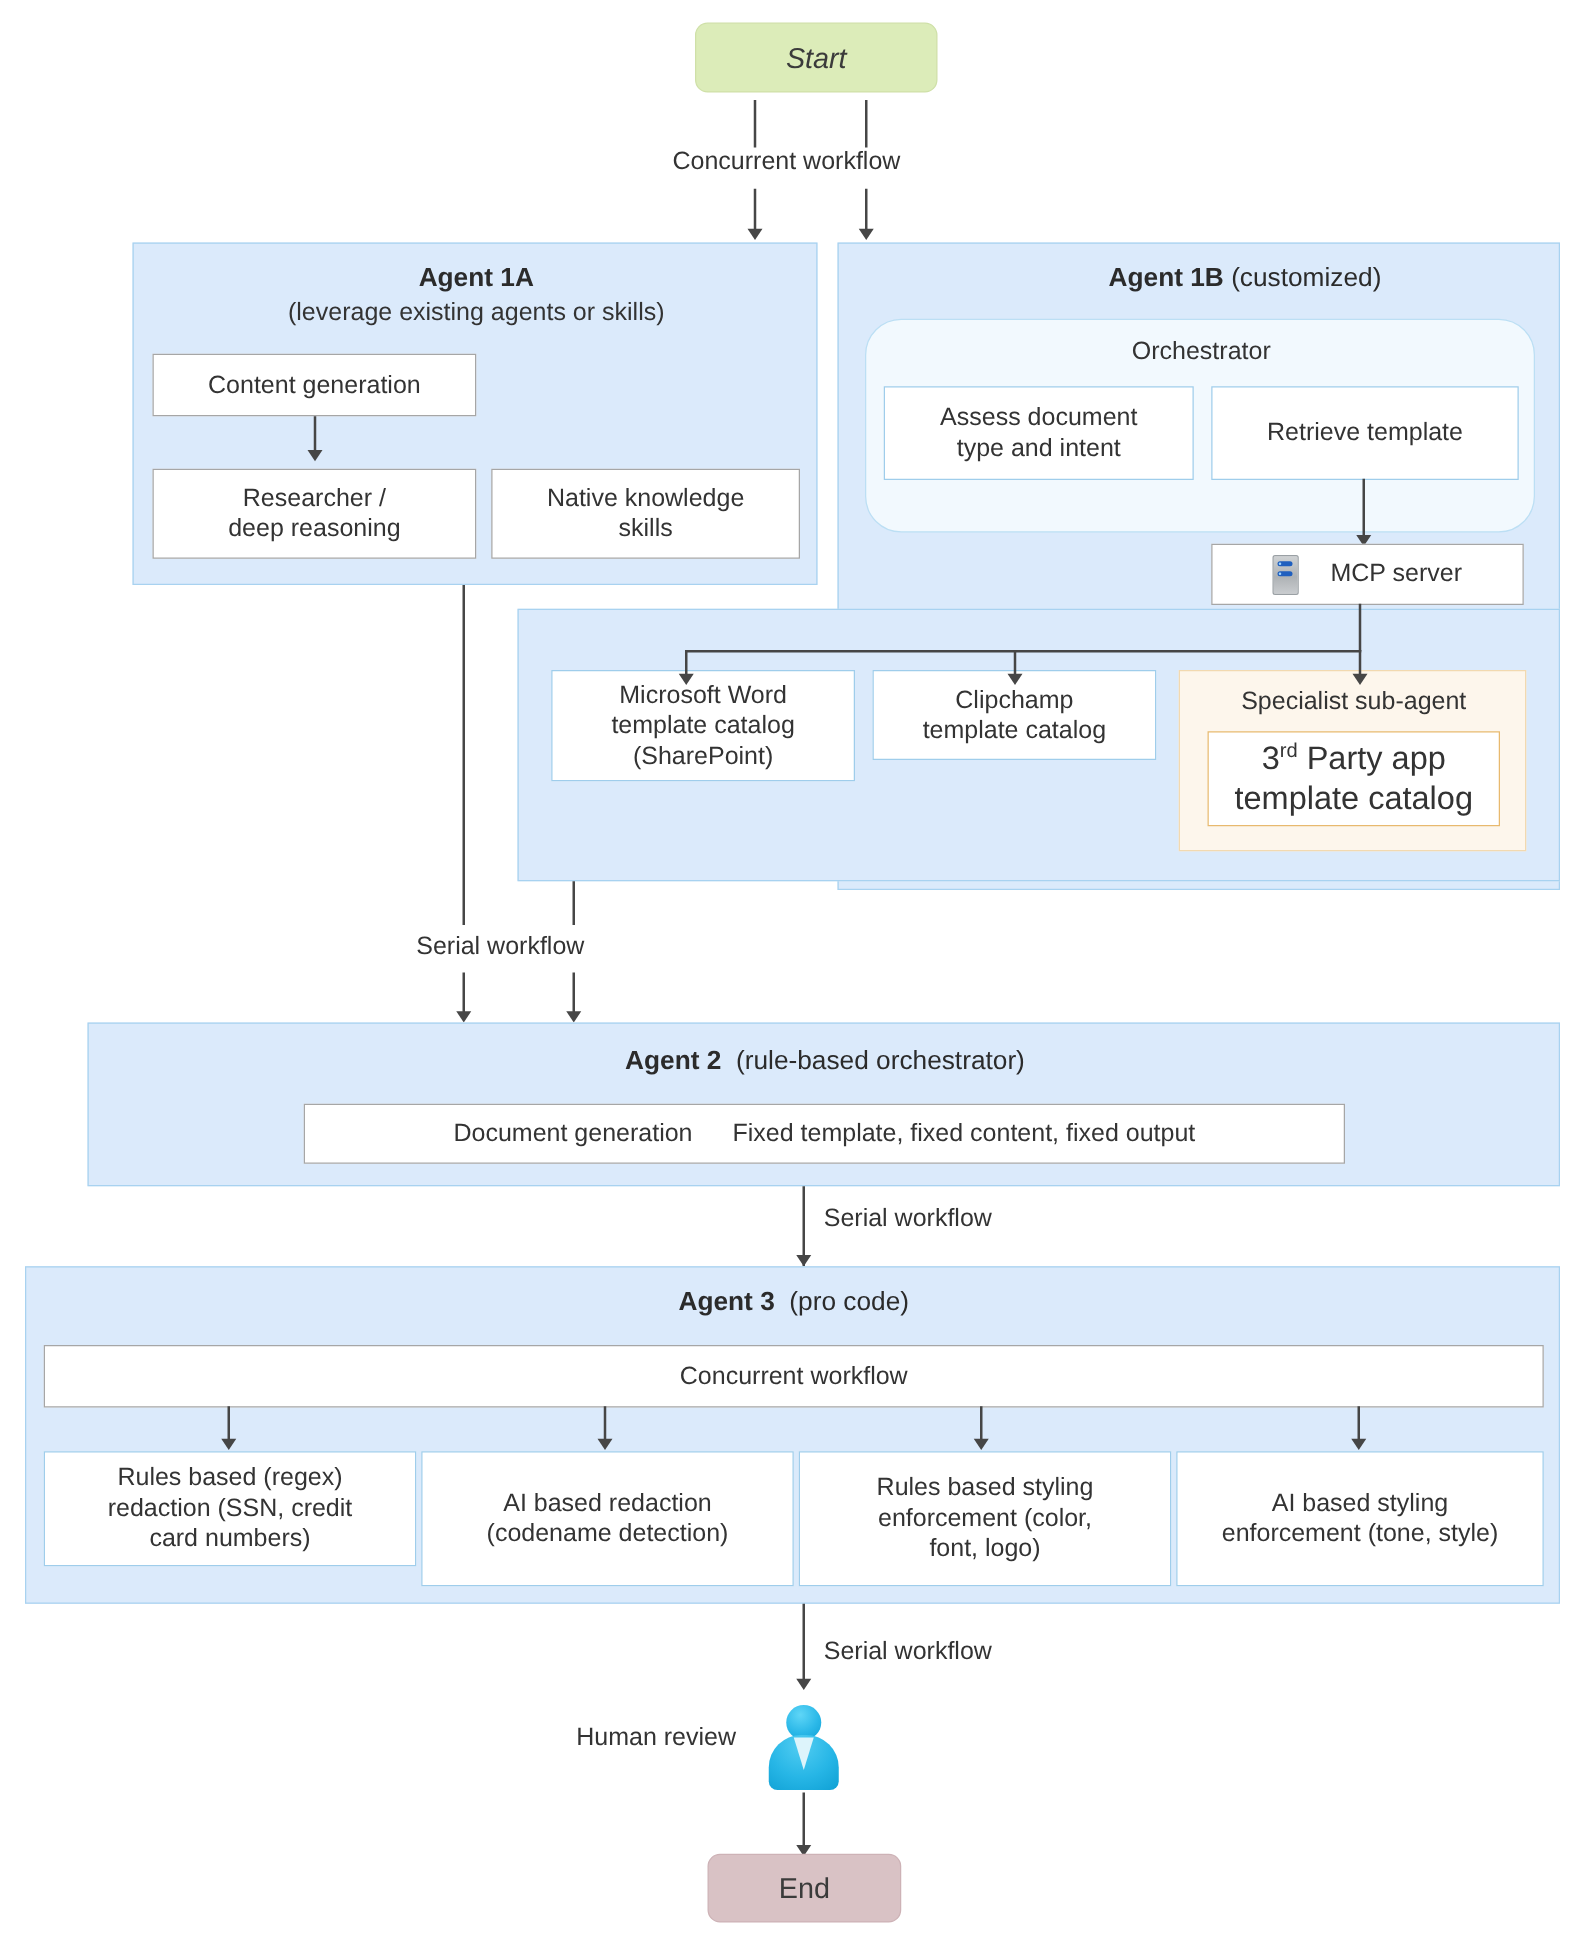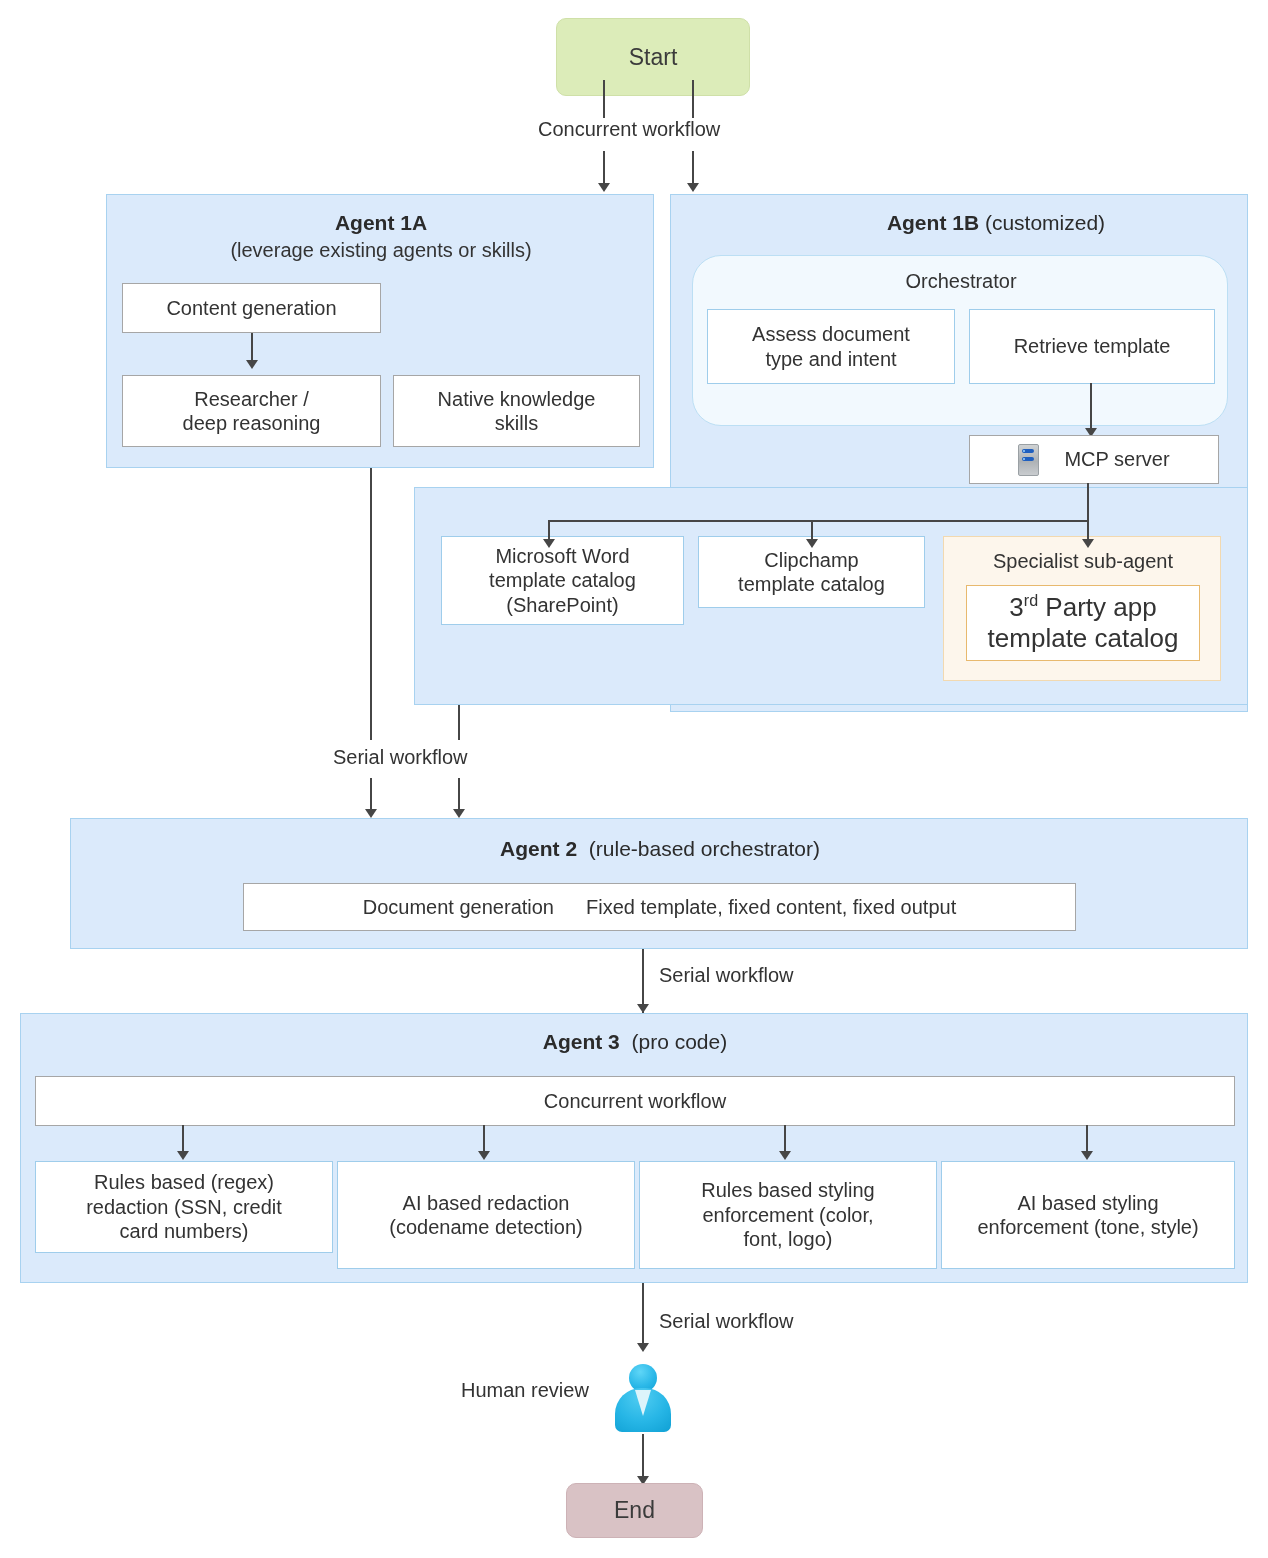--- a/index.html
+++ b/index.html
@@ -53,21 +53,21 @@
   .p-collar{position:absolute;left:20px;top:28px;width:0;height:0;
             border-left:8px solid transparent;border-right:8px solid transparent;
             border-top:26px solid #ddf4fb;}
   sup{font-size:0.62em;vertical-align:super;}
 </style>
 </head>
 <body>
 
 <div id="canvas">
 
-  <div class="abs pill pill-start" style="left:556px;top:18px;width:194px;height:78px;">
+  <div class="abs pill pill-start" style="left:556px;top:18px;width:194px;height:56px;font-style:italic;">
     <span>Start</span>
   </div>
 
   <div class="ln vln abs" style="left:603px;top:80px;height:38px;"></div>
   <div class="ln vln abs" style="left:692px;top:80px;height:38px;"></div>
   <div class="label abs" style="left:538px;top:118px;">Concurrent workflow</div>
   <div class="ln vln abs" style="left:603px;top:151px;height:33px;"></div>
   <div class="arw abs" style="left:598px;top:183px;"></div>
   <div class="ln vln abs" style="left:692px;top:151px;height:33px;"></div>
   <div class="arw abs" style="left:687px;top:183px;"></div>
@@ -206,17 +206,17 @@
   <div class="label abs" style="left:461px;top:1379px;">Human review</div>
   <div class="person abs" style="left:615px;top:1362px;">
     <div class="p-head"></div>
     <div class="p-body"></div>
     <div class="p-collar"></div>
   </div>
 
   <div class="ln vln abs" style="left:642px;top:1434px;height:44px;"></div>
   <div class="arw abs" style="left:637px;top:1476px;"></div>
 
-  <div class="abs pill pill-end" style="left:566px;top:1483px;width:137px;height:55px;">
+  <div class="abs pill pill-end" style="left:566px;top:1483px;width:155px;height:55px;">
     <span>End</span>
   </div>
 
 </div>
 
 </body></html>

